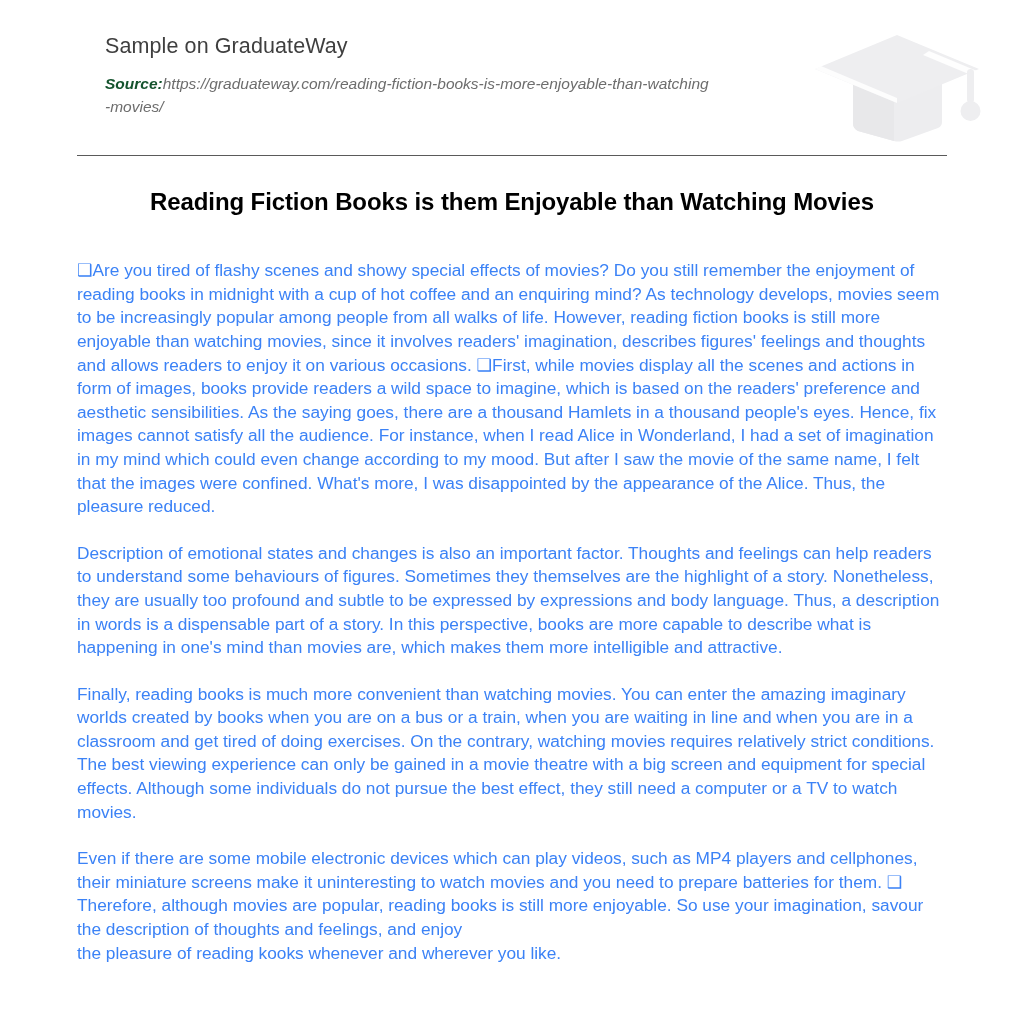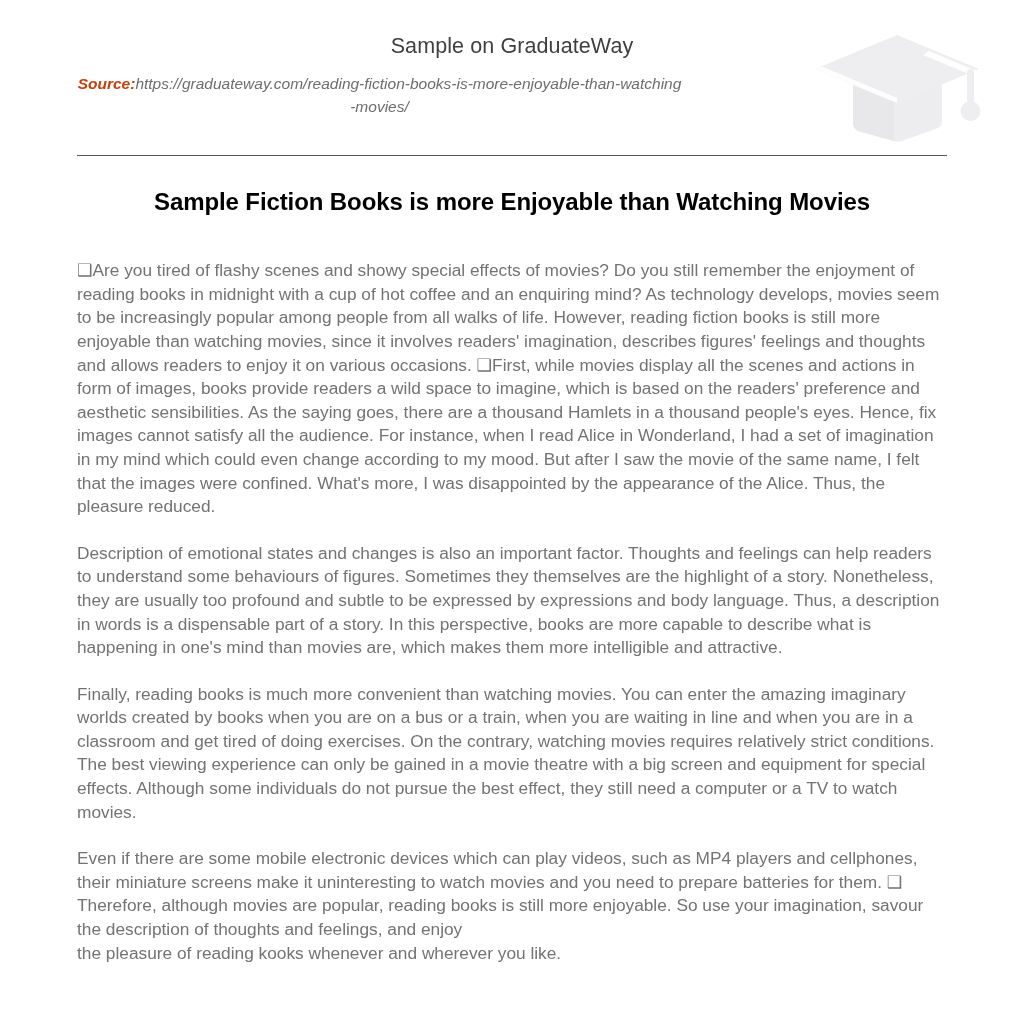--- a/index.html
+++ b/index.html
@@ -19,23 +19,22 @@
   .page {
     position: relative;
     width: 1024px;
     height: 1028px;
     box-sizing: border-box;
   }
 
   
   .header {
     position: relative;
-    padding: 33px 77px 0 77px;
+    padding: 33px 77px 0 105px;
     box-sizing: border-box;
-    text-align: center;
   }
 
   .brand-title {
     font-size: 21.5px;
     font-weight: 400;
     color: #3f3f3f;
     letter-spacing: 0.1px;
     line-height: 1.25;
     margin: 0 0 12px 0;
     white-space: nowrap;
@@ -43,21 +42,21 @@
 
   .source-line {
     font-size: 15.5px;
     line-height: 23px;
     color: #6d6d6d;
     max-width: 605px;
     word-break: break-all;
     margin: 0;
   }
   .source-label {
-    color: #c2410c;
+    color: #14532d;
     font-weight: 600;
     font-style: italic;
     word-break: normal;
   }
   .source-url {
     color: #6d6d6d;
     font-style: italic;
   }
 
   
@@ -95,21 +94,21 @@
     color: #000000;
     text-align: center;
     line-height: 1.3;
     margin: 0 0 42px 0;
     letter-spacing: -0.1px;
   }
 
   .body-text p {
     font-size: 17.3px;
     line-height: 23.6px;
-    color: #737373;
+    color: #3b82f6;
     margin: 0 0 23px 0;
     text-align: left;
     max-width: 872px;
   }
   .body-text p:last-child { margin-bottom: 16px; }
 </style>
 </head>
 <body>
 
 <div class="page">
@@ -135,21 +134,21 @@
         <rect x="166" y="40" width="7" height="34" rx="3.5" fill="#eeeef0"></rect>
 
         <circle cx="169.5" cy="82" r="10" fill="#eeeef0"></circle>
       </svg>
     </div>
 
     <div class="rule"></div>
   </div>
 
   <div class="article">
-    <h2 class="doc-title">Sample Fiction Books is more Enjoyable than Watching Movies</h2>
+    <h2 class="doc-title">Reading Fiction Books is them Enjoyable than Watching Movies</h2>
 
     <div class="body-text">
       <p>❑Are you tired of flashy scenes and showy special effects of movies? Do you still remember the enjoyment of reading books in midnight with a cup of hot coffee and an enquiring mind? As technology develops, movies seem to be increasingly popular among people from all walks of life. However, reading fiction books is still more enjoyable than watching movies, since it involves readers' imagination, describes figures' feelings and thoughts and allows readers to enjoy it on various occasions. ❑First, while movies display all the scenes and actions in form of images, books provide readers a wild space to imagine, which is based on the readers' preference and aesthetic sensibilities. As the saying goes, there are a thousand Hamlets in a thousand people's eyes. Hence, fix images cannot satisfy all the audience. For instance, when I read Alice in Wonderland, I had a set of imagination in my mind which could even change according to my mood. But after I saw the movie of the same name, I felt that the images were confined. What's more, I was disappointed by the appearance of the Alice. Thus, the pleasure reduced.</p>
       <p>Description of emotional states and changes is also an important factor. Thoughts and feelings can help readers to understand some behaviours of figures. Sometimes they themselves are the highlight of a story. Nonetheless, they are usually too profound and subtle to be expressed by expressions and body language. Thus, a description in words is a dispensable part of a story. In this perspective, books are more capable to describe what is happening in one's mind than movies are, which makes them more intelligible and attractive.</p>
       <p>Finally, reading books is much more convenient than watching movies. You can enter the amazing imaginary worlds created by books when you are on a bus or a train, when you are waiting in line and when you are in a classroom and get tired of doing exercises. On the contrary, watching movies requires relatively strict conditions. The best viewing experience can only be gained in a movie theatre with a big screen and equipment for special effects. Although some individuals do not pursue the best effect, they still need a computer or a TV to watch movies.</p>
       <p style="white-space: pre-line;">Even if there are some mobile electronic devices which can play videos, such as MP4 players and cellphones, their miniature screens make it uninteresting to watch movies and you need to prepare batteries for them. ❑ Therefore, although movies are popular, reading books is still more enjoyable. So use your imagination, savour the description of thoughts and feelings, and enjoy
 the pleasure of reading kooks whenever and wherever you like.</p>
     </div>
   </div>
 

